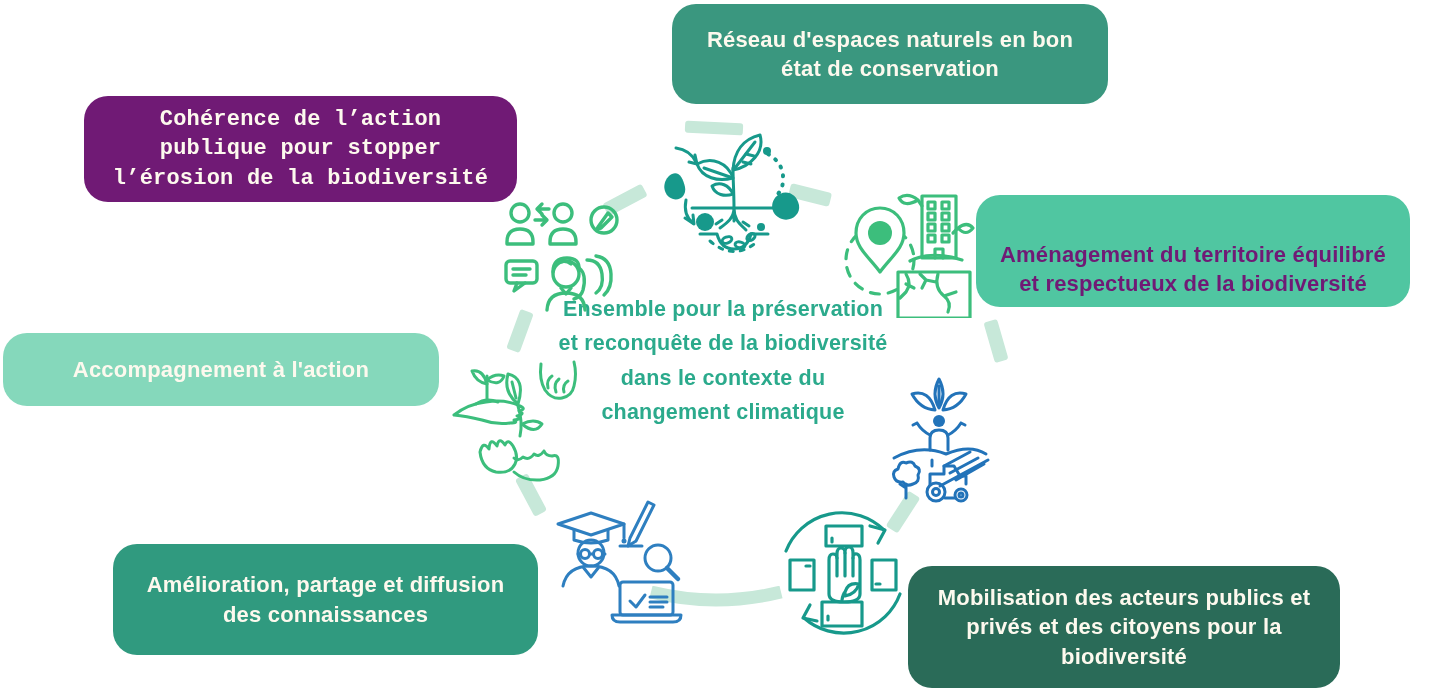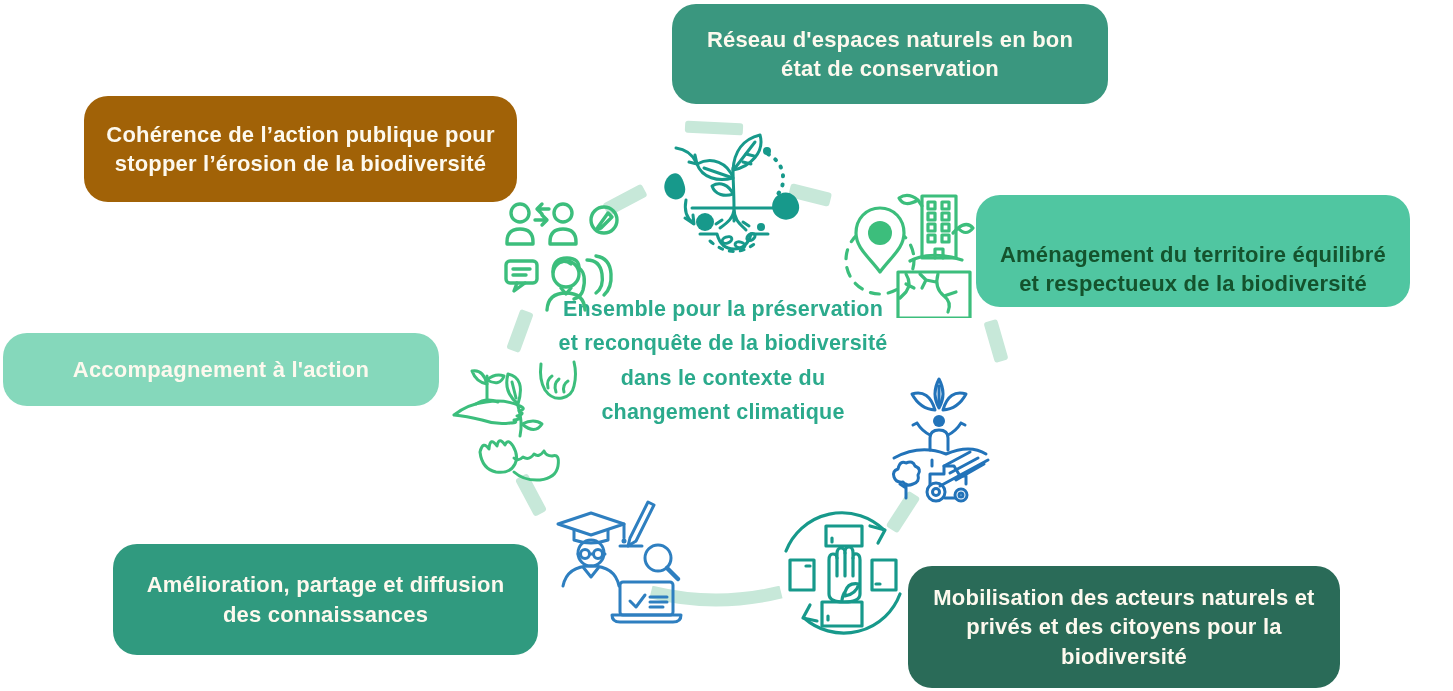--- a/index.html
+++ b/index.html
@@ -60,34 +60,34 @@
   <div class="dash dash-bottom-right" style="background-color: rgb(199, 232, 217);"></div>
   <svg class="dash-bottom-arc" viewBox="0 0 142 30">
     <path d="M6,6 Q71,22 136,6" fill="none" stroke-width="13" stroke="#c7e8d9"></path>
   </svg>
 
   <div class="center-text" style="color: rgb(43, 170, 140);">Ensemble pour la préservation et reconquête de la biodiversité dans le contexte du changement climatique</div>
 
   <div class="box box-reseau" style="background-color: rgb(58, 151, 127); justify-content: flex-end;">
     <span style="color: rgb(253, 249, 238);">Réseau d'espaces naturels en bon état de conservation</span>
   </div>
-  <div class="box box-coherence" style="background-color: #a16207;">
+  <div class="box box-coherence" style="background-color: #701a75; font-family: Liberation Mono, monospace;">
     <span style="color: rgb(253, 249, 238);">Cohérence de l’action publique pour stopper l’érosion de la biodiversité</span>
   </div>
   <div class="box box-amenagement" style="background-color: rgb(80, 198, 161);">
-    <span style="color: #14532d; margin-top: 36px;">Aménagement du territoire équilibré et respectueux de la biodiversité</span>
+    <span style="color: #701a75; margin-top: 36px;">Aménagement du territoire équilibré et respectueux de la biodiversité</span>
   </div>
   <div class="box box-accompagnement" style="background-color: rgb(133, 216, 187);">
     <span style="color: rgb(253, 249, 238);">Accompagnement à l'action</span>
   </div>
   <div class="box box-amelioration" style="background-color: rgb(48, 154, 127);">
     <span style="color: rgb(253, 249, 238);">Amélioration, partage et diffusion des connaissances</span>
   </div>
   <div class="box box-mobilisation" style="background-color: rgb(42, 107, 88);">
-    <span style="color: rgb(253, 249, 238);">Mobilisation des acteurs naturels et privés et des citoyens pour la biodiversité</span>
+    <span style="color: rgb(253, 249, 238);">Mobilisation des acteurs publics et privés et des citoyens pour la biodiversité</span>
   </div>
 
   <div class="icon icon-plant" style="color: rgb(23, 153, 139);">
     <svg viewBox="0 0 172 142">
       <g stroke="currentColor" stroke-width="3" fill="none" stroke-linecap="round" stroke-linejoin="round">
         <path d="M44,90 H128"></path>
         <path d="M86,90 C86,74 85,62 85,50"></path>
         <path d="M85,60 C70,64 54,60 49,46 C64,38 80,45 85,60 Z"></path>
         <path d="M82,59 L56,50"></path>
         <path d="M85,76 C77,79 67,77 64,68 C72,63 81,67 85,76 Z"></path>

